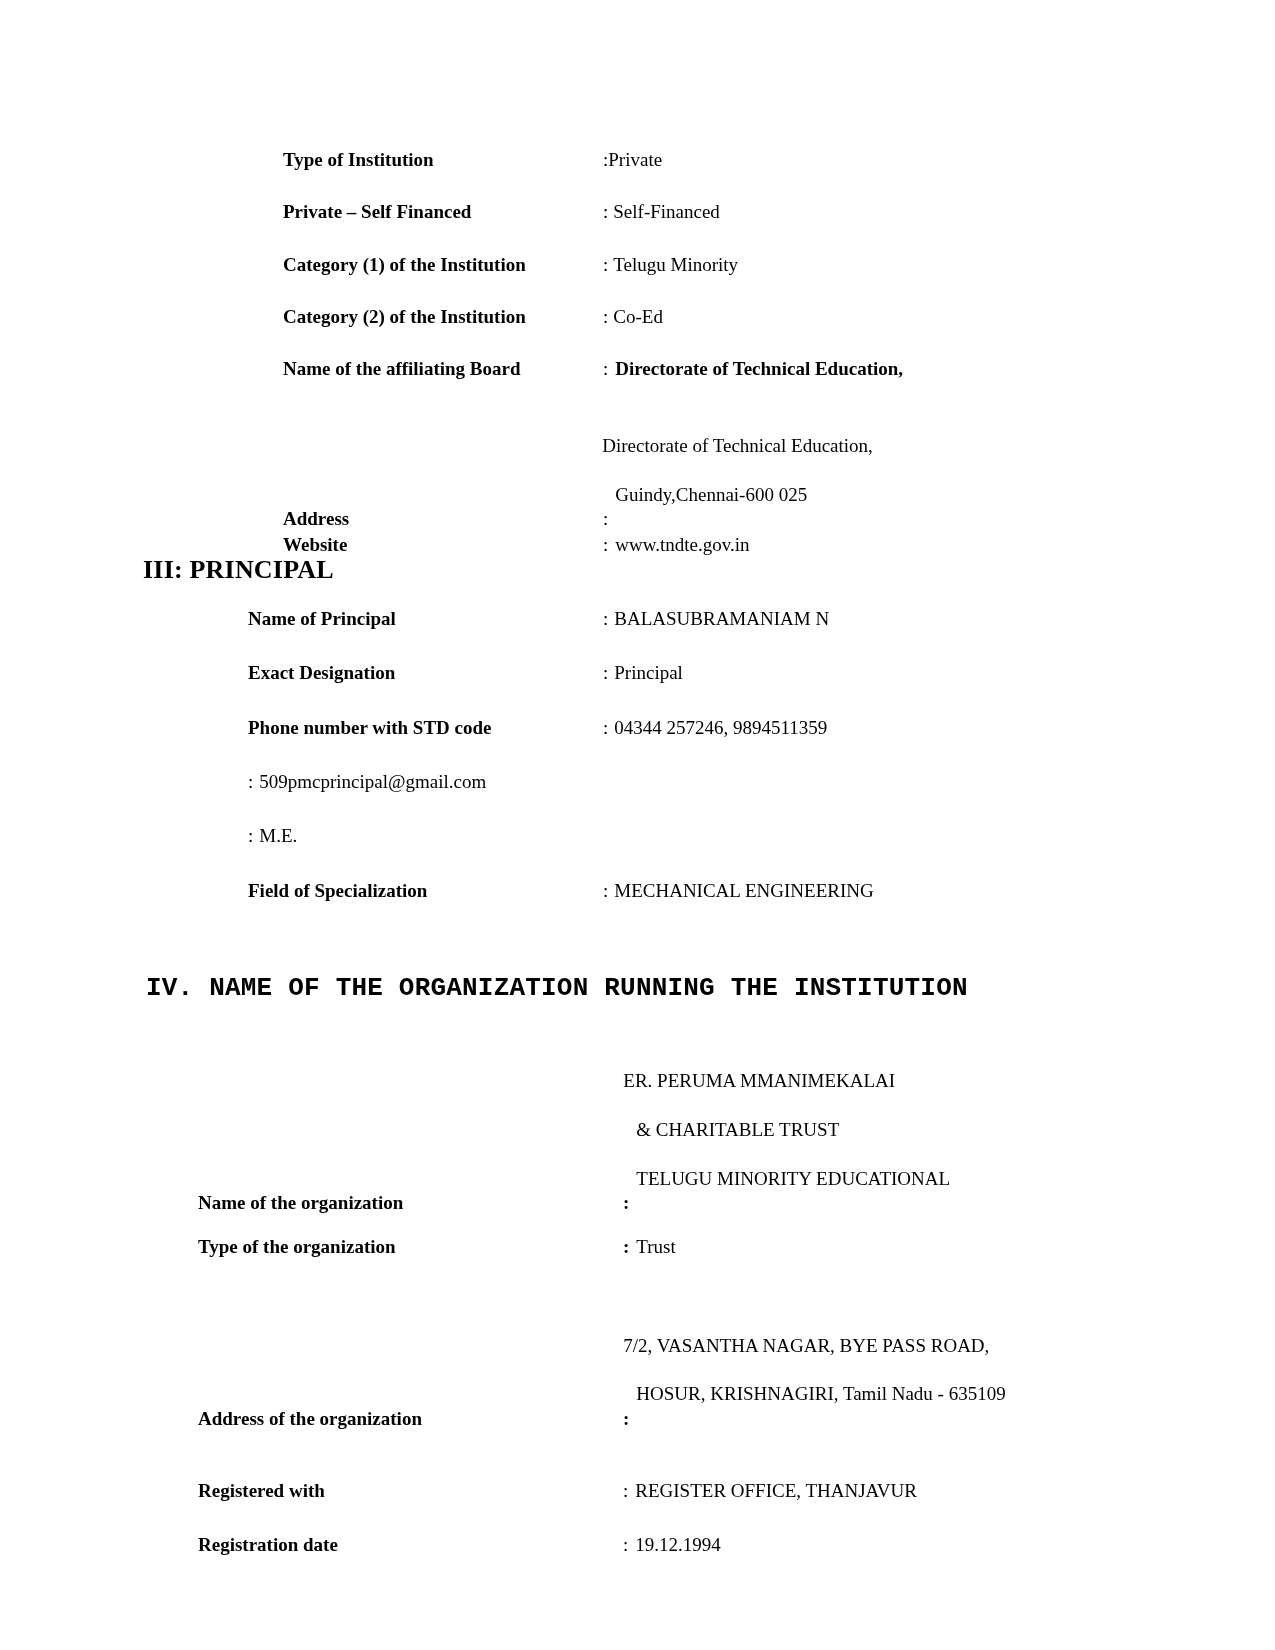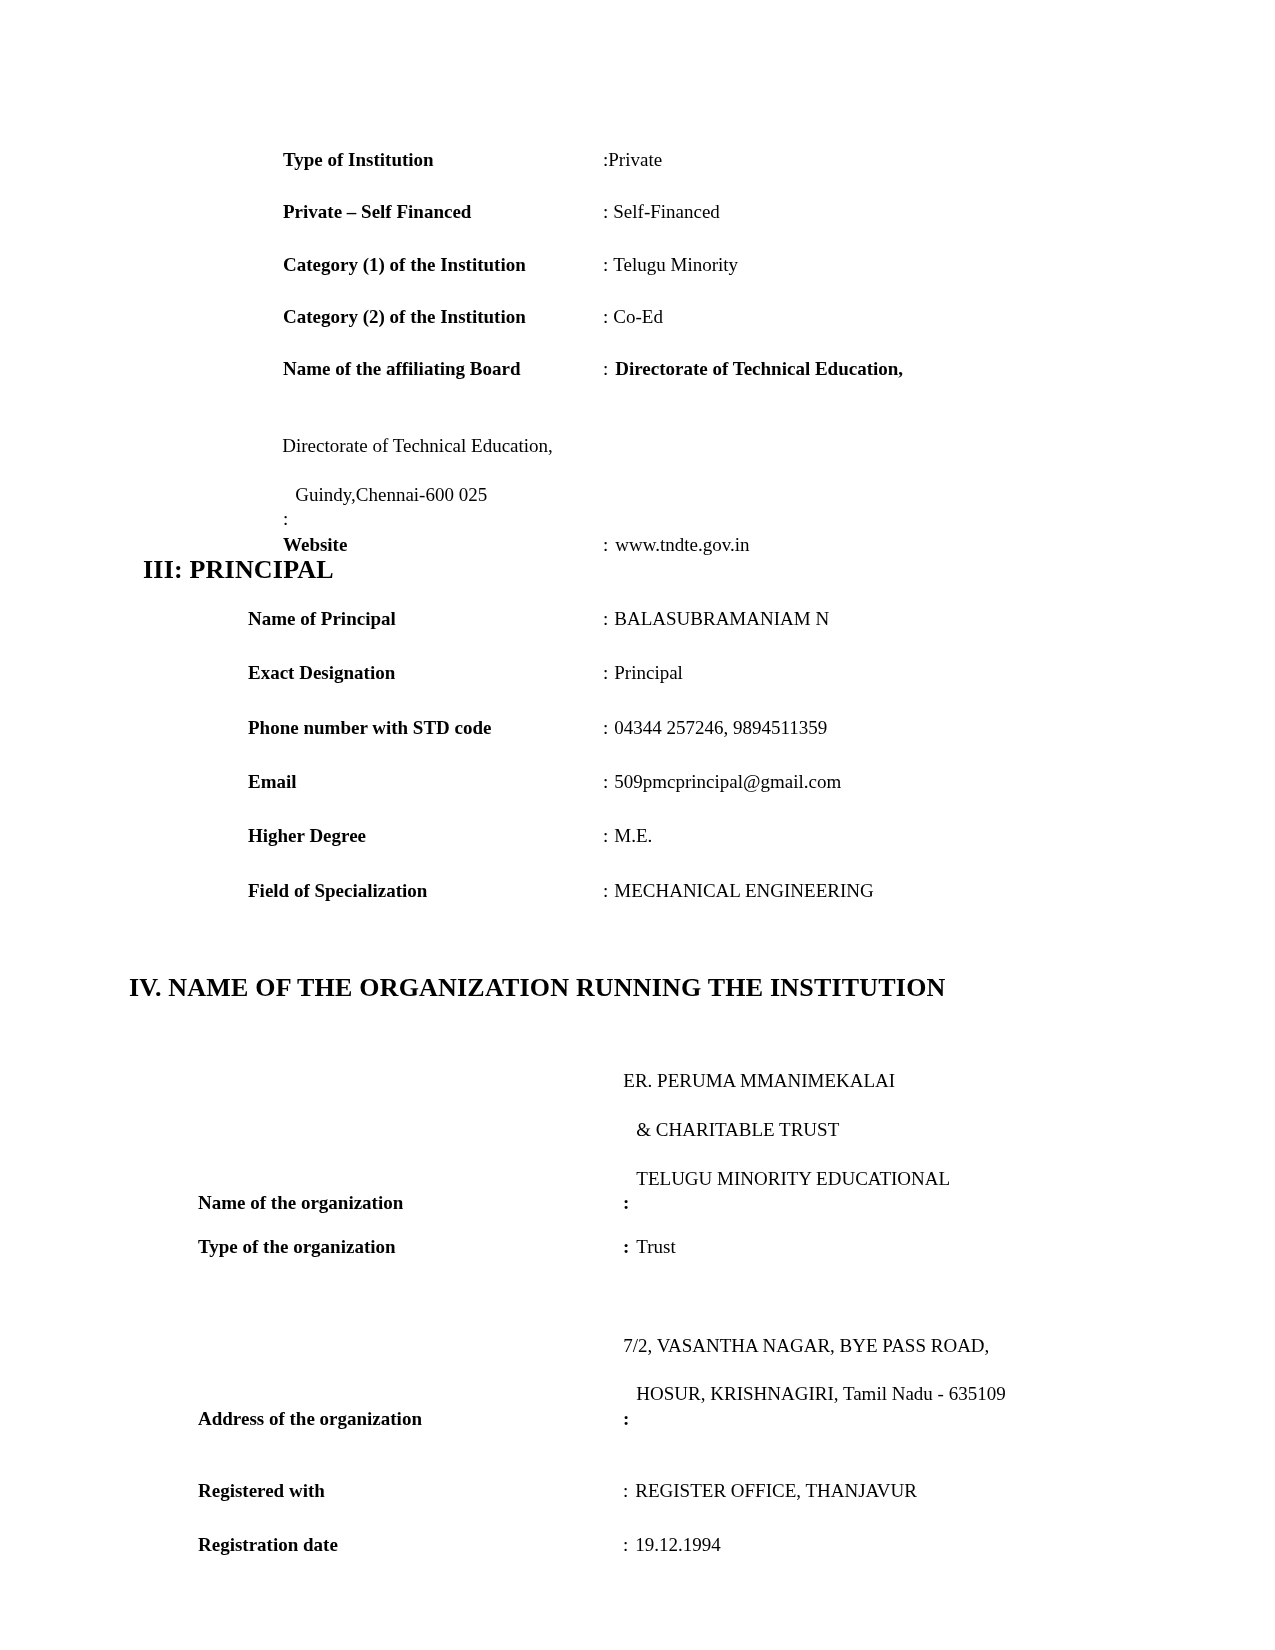--- a/index.html
+++ b/index.html
@@ -69,22 +69,23 @@
     font-weight: bold;
     font-size: 26px;
     letter-spacing: 0.2px;
     white-space: nowrap;
   }
   #heading-principal {
     left: 143px;
     top: 555px;
   }
   #heading-organization {
-    left: 129px;
+    left: 146px;
     top: 973px;
+    font-family: Liberation Mono, monospace;
   }
 
   
   .block-principal {
     position: absolute;
     left: 248px;
     top: 607px;
     width: 980px;
   }
   .block-principal .row {
@@ -157,20 +158,21 @@
       <span class="value" style="padding-left:5px">Co-Ed</span>
     </div>
 
     <div class="row">
       <span class="label">Name of the affiliating Board</span>
       <span class="colon">:</span>
       <span class="value bold" style="padding-left:7px">Directorate of Technical Education,</span>
     </div>
 
     <div class="row tight">
+      <span class="label">Address</span>
       <span class="colon">:</span>
       <span class="value hang-lines" style="padding-left:7px">
         <span class="first-line">Directorate of Technical Education,</span>
         <span class="cont">Guindy,Chennai-600 025</span>
       </span>
     </div>
 
     <div class="row tight" style="margin-top:2px">
       <span class="label">Website</span>
       <span class="colon">:</span>
@@ -195,27 +197,25 @@
       <span class="value" style="padding-left:6px">Principal</span>
     </div>
 
     <div class="row">
       <span class="label">Phone number with STD code</span>
       <span class="colon">:</span>
       <span class="value" style="padding-left:6px">04344 257246, 9894511359</span>
     </div>
 
     <div class="row">
-      <span class="label">Email</span>
       <span class="colon">:</span>
       <span class="value" style="padding-left:6px">509pmcprincipal@gmail.com</span>
     </div>
 
     <div class="row">
-      <span class="label">Higher Degree</span>
       <span class="colon">:</span>
       <span class="value" style="padding-left:6px">M.E.</span>
     </div>
 
     <div class="row">
       <span class="label">Field of Specialization</span>
       <span class="colon">:</span>
       <span class="value" style="padding-left:6px">MECHANICAL ENGINEERING</span>
     </div>
 

